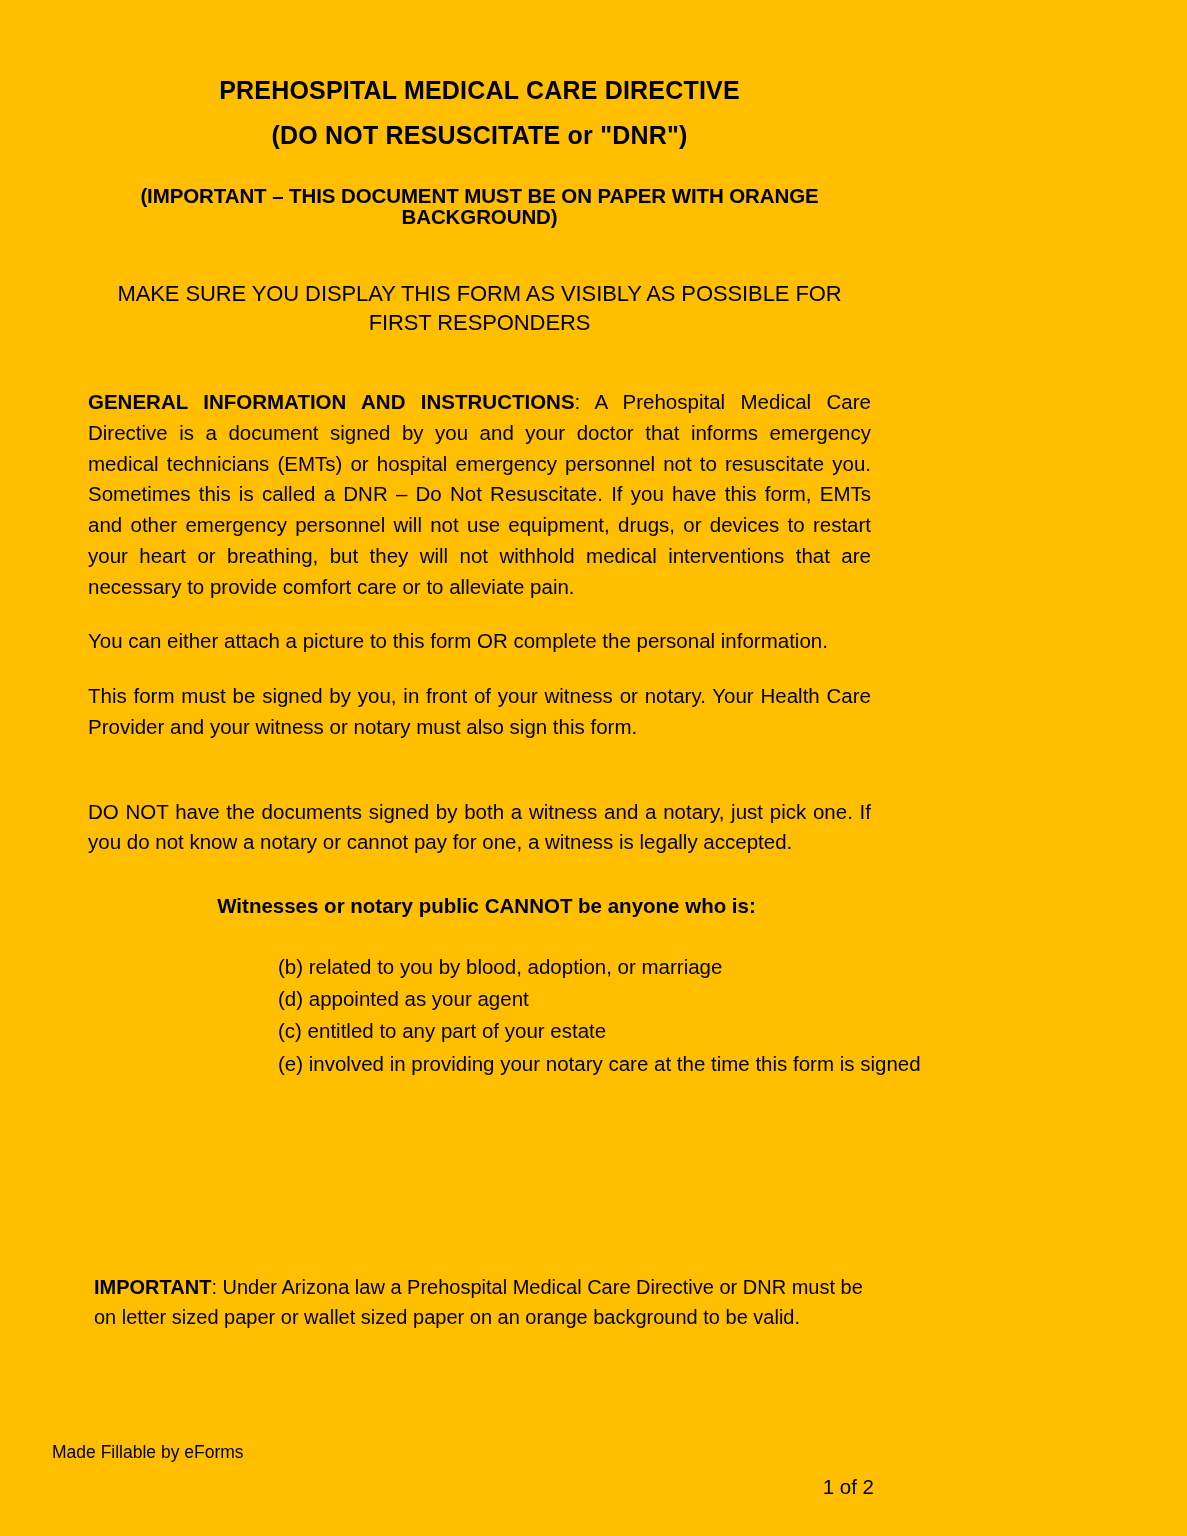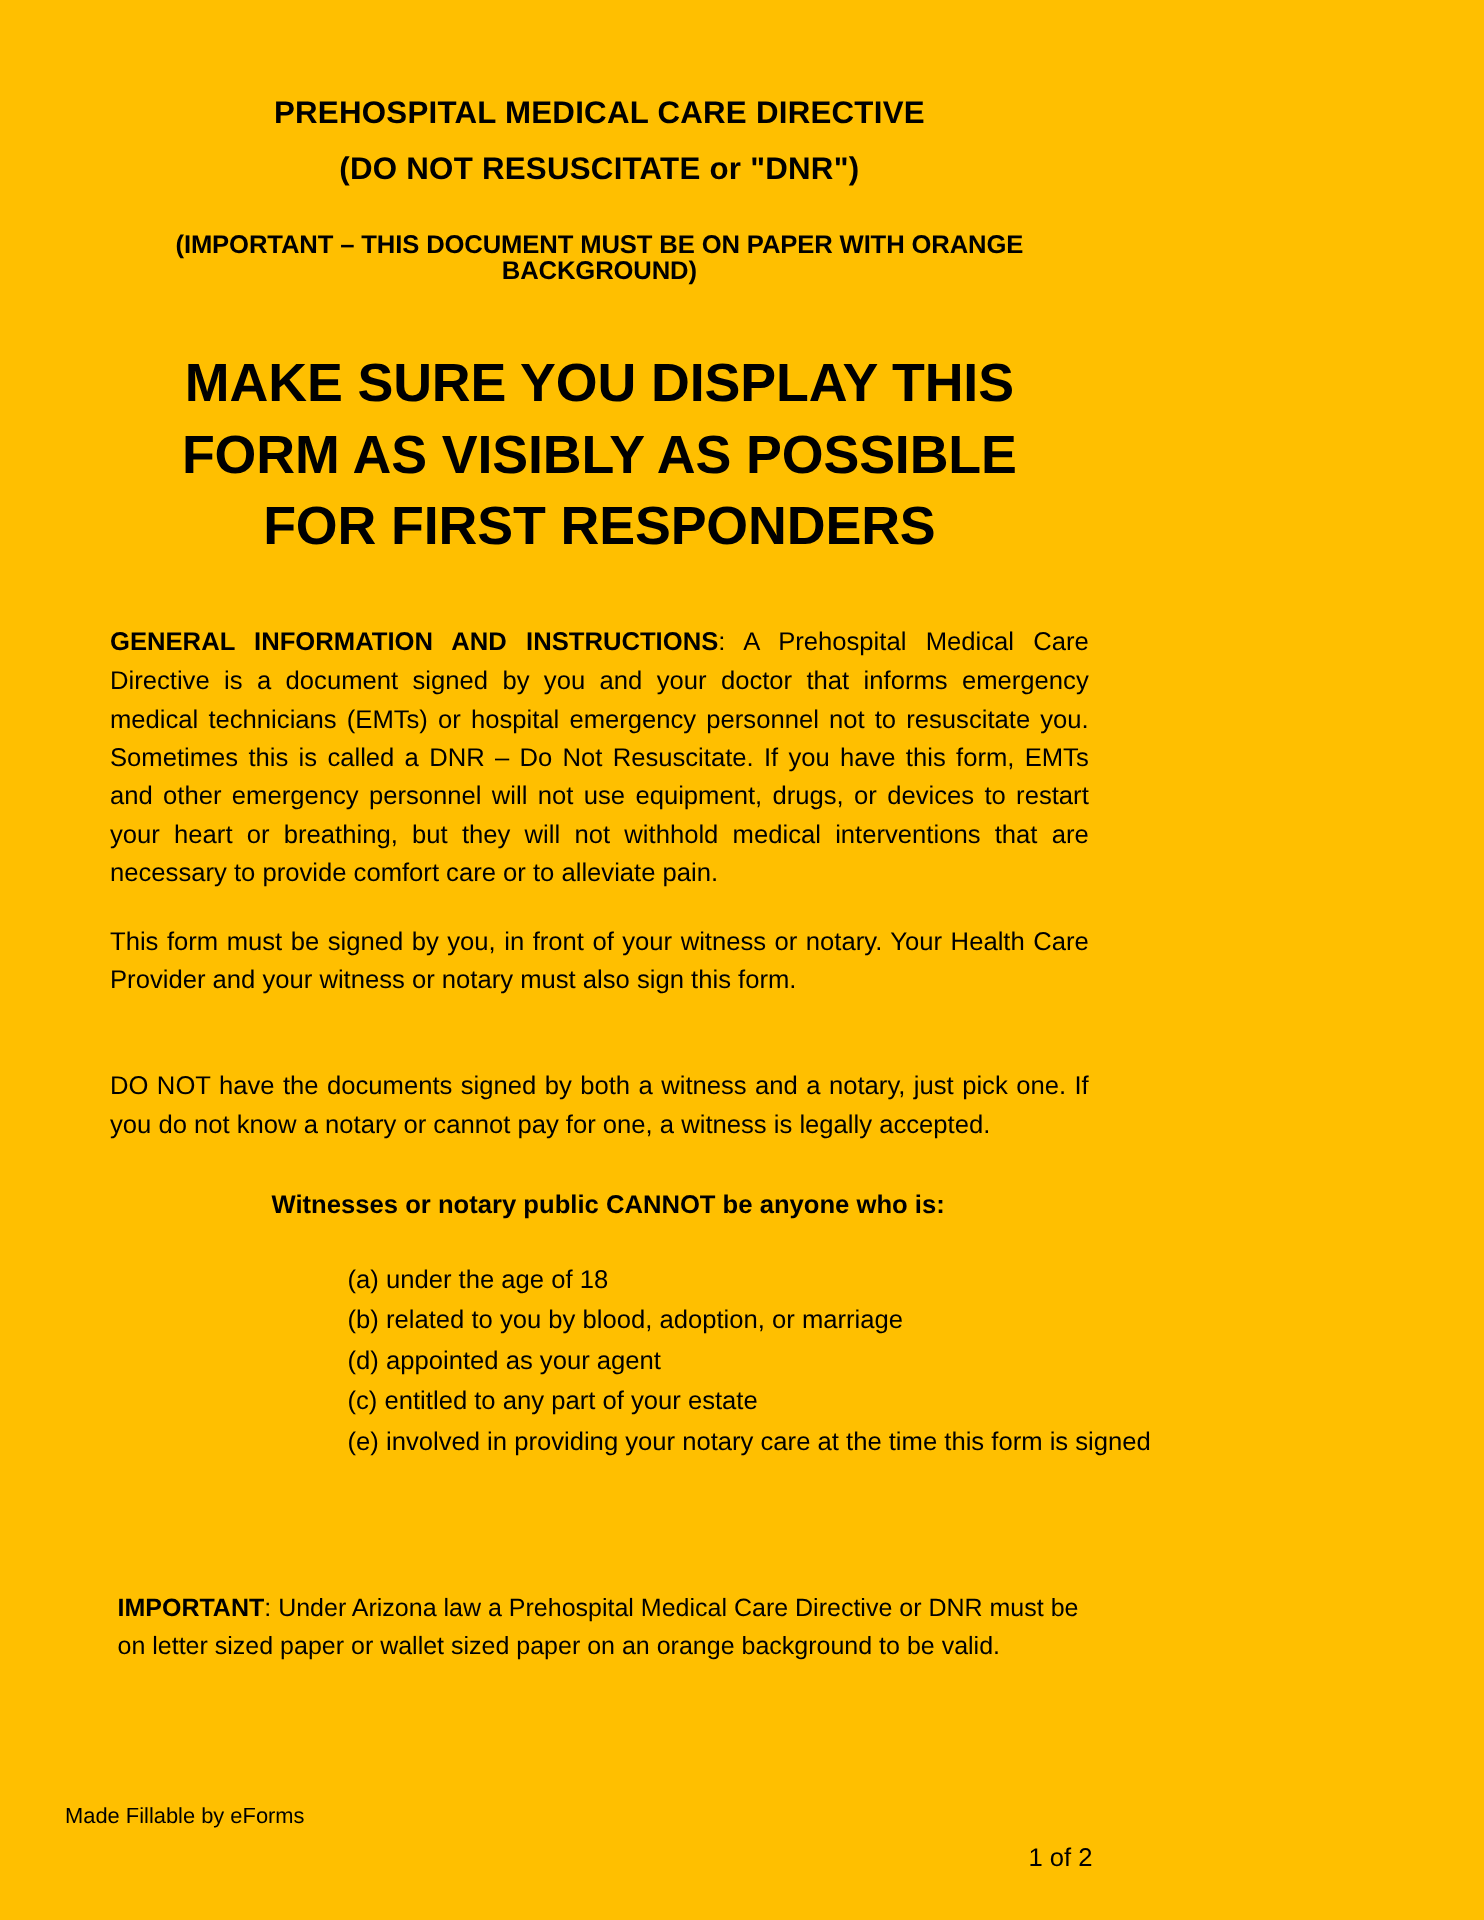--- a/index.html
+++ b/index.html
@@ -46,22 +46,22 @@
     font-size: 20.5px;
     font-weight: bold;
     letter-spacing: -0.1px;
     line-height: 1.0;
     margin-top: 38px;
   }
 
   
   .banner {
     text-align: center;
-    font-size: 43px;
-    font-weight: bold;
+    font-size: 22px;
+    font-weight: normal;
     line-height: 1.32;
     margin-top: 52px;
     padding: 0 12px;
     letter-spacing: -0.1px;
   }
 
   
   .body-area {
     margin-top: 50px;
   }
@@ -138,30 +138,30 @@
   </div>
 
   <div class="banner">MAKE SURE YOU DISPLAY THIS FORM AS VISIBLY AS POSSIBLE FOR FIRST RESPONDERS</div>
 
   <div class="body-area">
 
     <p class="para">
       <span class="lbl-bold">GENERAL INFORMATION AND INSTRUCTIONS</span><span>: A Prehospital Medical Care Directive is a document signed by you and your doctor that informs emergency medical technicians (EMTs) or hospital emergency personnel not to resuscitate you. Sometimes this is called a DNR – Do Not Resuscitate. If you have this form, EMTs and other emergency personnel will not use equipment, drugs, or devices to restart your heart or breathing, but they will not withhold medical interventions that are necessary to provide comfort care or to alleviate pain.</span>
     </p>
 
+    <p class="para">You can either attach a picture to this form OR complete the personal information.</p>
 
 
     <p class="para">This form must be signed by you, in front of your witness or notary. Your Health Care Provider and your witness or notary must also sign this form.</p>
 
     <p class="para gap-before">DO NOT have the documents signed by both a witness and a notary, just pick one. If you do not know a notary or cannot pay for one, a witness is legally accepted.</p>
 
     <div class="subhead">Witnesses or notary public CANNOT be anyone who is:</div>
 
     <ul class="lettered">
-      <li>(a) under the age of 18</li>
       <li>(b) related to you by blood, adoption, or marriage</li>
       <li>(d) appointed as your agent</li>
       <li>(c) entitled to any part of your estate</li>
       <li>(e) involved in providing your notary care at the time this form is signed</li>
     </ul>
 
   </div>
 
   <div class="important-note">
     <span class="lbl-bold">IMPORTANT</span><span>: Under Arizona law a Prehospital Medical Care Directive or DNR must be on letter sized paper or wallet sized paper on an orange background to be valid.</span>

